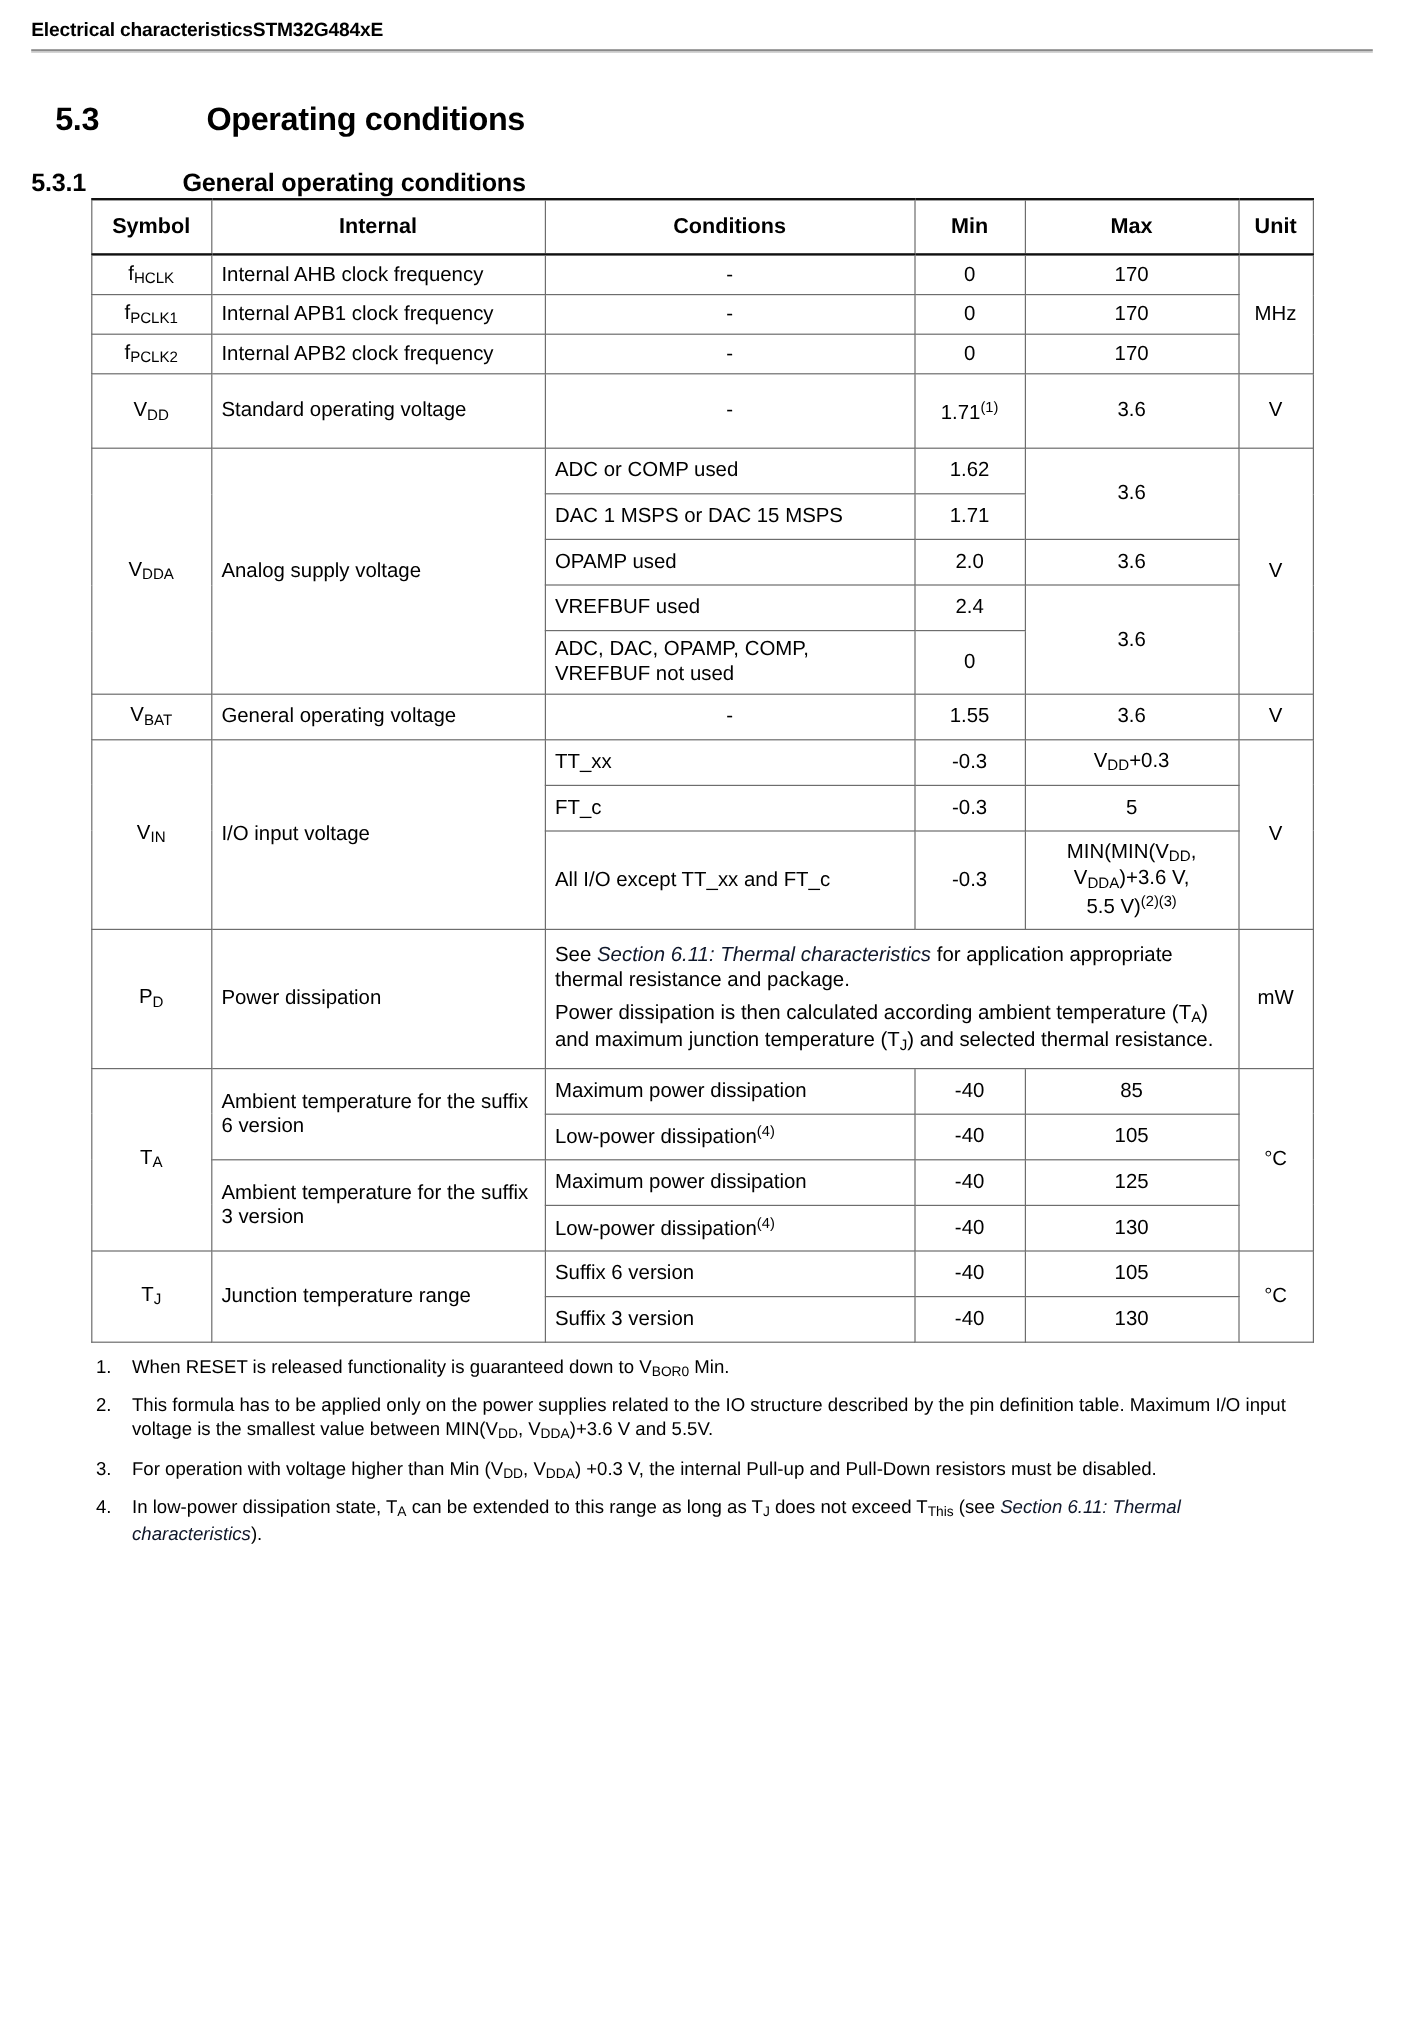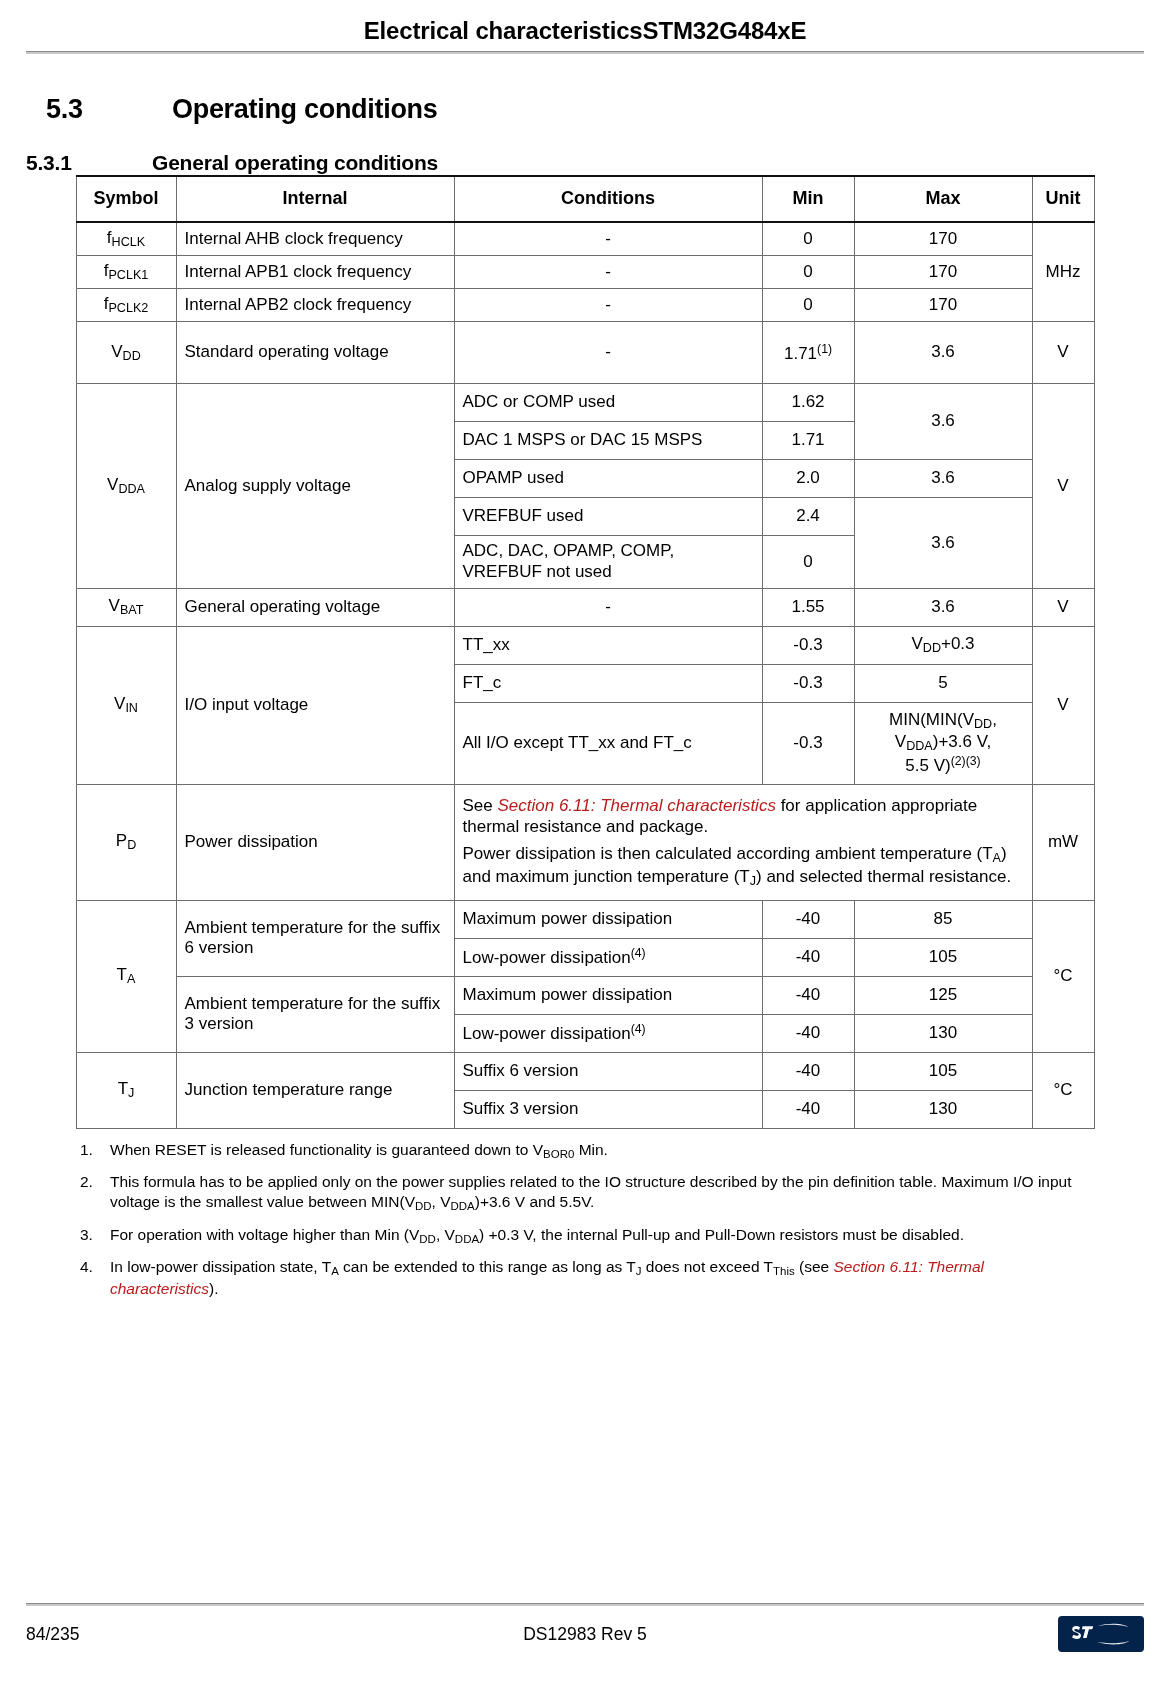--- a/index.html
+++ b/index.html
@@ -9,22 +9,22 @@
     height: 1682px;
     background: #ffffff;
     font-family: "Liberation Sans", sans-serif;
     color: #000000;
     position: relative;
   }
   .page { position: relative; width: 1170px; height: 1682px; padding: 0 26px; }
 
   
   .runhead {
-    display: flex; justify-content: center; align-items: flex-end;
-    padding-top: 17px; font-size: 24px; font-weight: bold; letter-spacing: -0.15px;
+    display: flex; justify-content: flex-start; align-items: flex-end;
+    padding-top: 17px; font-size: 16px; font-weight: bold; letter-spacing: -0.15px;
   }
   .runhead-rule {
     margin-top: 6px; height: 3px;
     background: linear-gradient(to bottom, #8a8a8a 0%, #8a8a8a 50%, #c9c9c9 50%, #c9c9c9 100%);
   }
 
   
   .h2 { display: flex; margin-top: 40px; font-size: 27px; font-weight: bold; letter-spacing: -0.3px; margin-left: 20px; }
   .h2 .num { width: 126px; flex: none; }
   .h3 { display: flex; margin-top: 26px; font-size: 21px; font-weight: bold; letter-spacing: -0.2px; }
@@ -63,21 +63,21 @@
   td.ctr  { text-align: center; }
   td.unit { text-align: center; }
 
   .grp-top td { border-top: 2px solid #555; }
 
   sub { font-size: 0.74em; vertical-align: -0.22em; }
   sup { font-size: 0.72em; vertical-align: 0.48em; }
 
   .para { margin: 0; }
   .para + .para { margin-top: 7px; }
-  .link { color: #b91c1c; font-style: italic; }
+  .link { color: #0f172a; font-style: italic; }
 
   .formula { text-align: center; line-height: 1.3; }
 
   
   .notes { width: 1018px; margin: 11px auto 0 auto; font-size: 15.5px; }
   .note { display: flex; margin-top: 11px; line-height: 1.3; }
   .note:first-child { margin-top: 3px; }
   .note .n { width: 34px; flex: none; padding-left: 4px; }
   .note .t { flex: 1; }
 
@@ -305,32 +305,14 @@
       <span class="t"><span>For operation with voltage higher than Min (V</span><sub>DD</sub><span>, V</span><sub>DDA</sub><span>) +0.3 V, the internal Pull-up and Pull-Down resistors must be disabled.</span></span>
     </div>
 
     <div class="note">
       <span class="n">4.</span>
       <span class="t"><span>In low-power dissipation state, T</span><sub>A</sub><span> can be extended to this range as long as T</span><sub>J</sub><span> does not exceed T</span><sub>This</sub><span> (see </span><span class="link">Section 6.11: Thermal characteristics</span><span>).</span></span>
     </div>
 
   </div>
 
-  <div class="footer">
-    <div class="footer-rule"></div>
-    <div class="footer-row">
-      <span class="pagenum">84/235</span>
-      <span class="docid">DS12983 Rev 5</span>
-      <span class="logo-wrap">
-        <span class="st-logo">
-          <svg width="62" height="24" viewBox="0 0 62 24" aria-hidden="true">
-            <path d="M10 5.2 C7 3.4 2.2 3.6 2.2 7.2 c0 3.4 6.6 3.0 6.6 5.3 c0 1.6 -3.0 1.6 -5.4 0.2
-                     L2.0 15.6 c3.4 2.1 9.0 1.8 9.0 -2.2 c0 -3.6 -6.7 -3.3 -6.7 -5.4 c0 -1.5 2.8 -1.3 4.7 -0.1 Z" fill="#ffffff"></path>
-            <path d="M12.6 4.3 h10.6 l-0.9 3.0 h-3.4 l-2.3 8.6 h-3.6 l2.3 -8.6 h-3.4 Z" fill="#ffffff"></path>
-            <path d="M26.5 19.8 c14 2.6 28 1.4 33 -1.0 c-4.0 3.6 -19 5.6 -33 1.0 Z" fill="#ffffff" opacity="0.95"></path>
-            <path d="M27.5 4.0 c13 -2.4 26 -1.2 31 1.1 c-4 -3.4 -18 -5.2 -31 -1.1 Z" fill="#ffffff" opacity="0.95"></path>
-          </svg>
-        </span>
-      </span>
-    </div>
-  </div>
 
 </div>
 
 </body></html>

